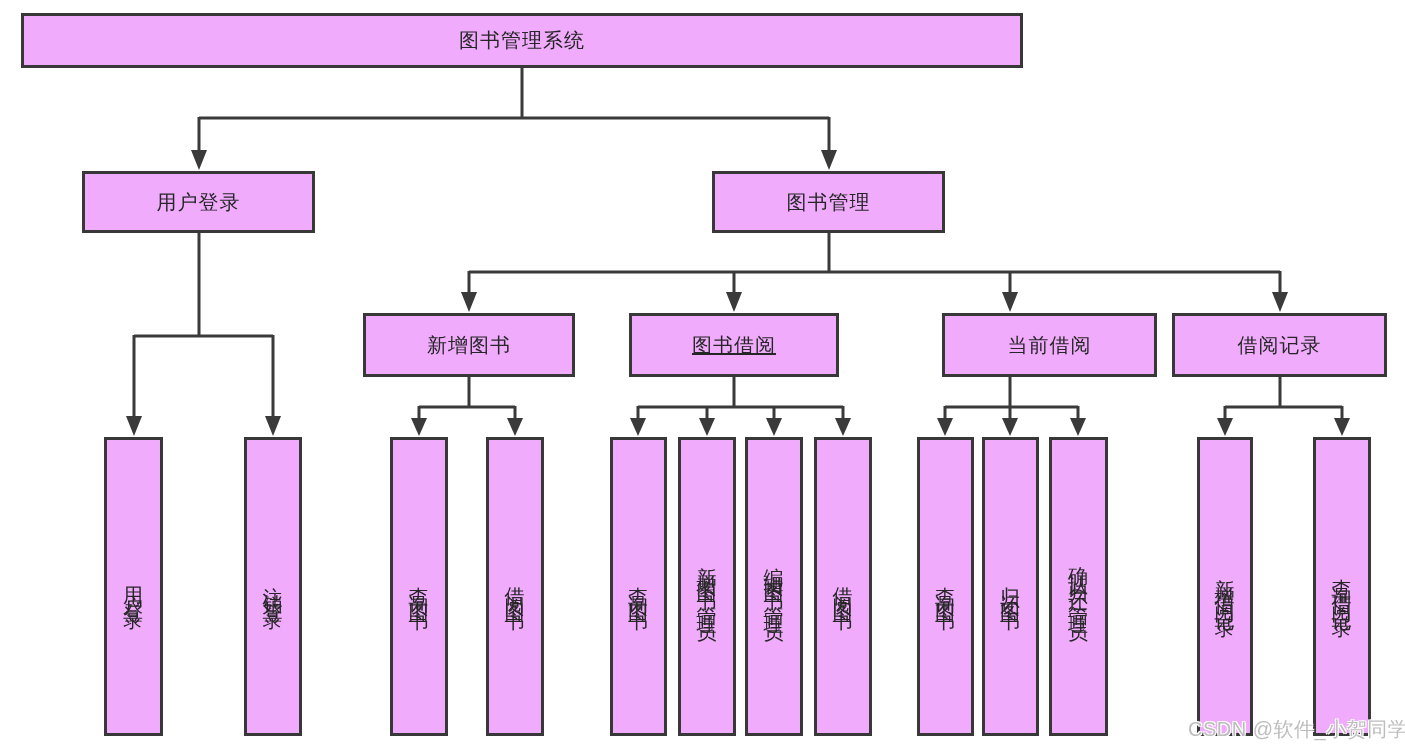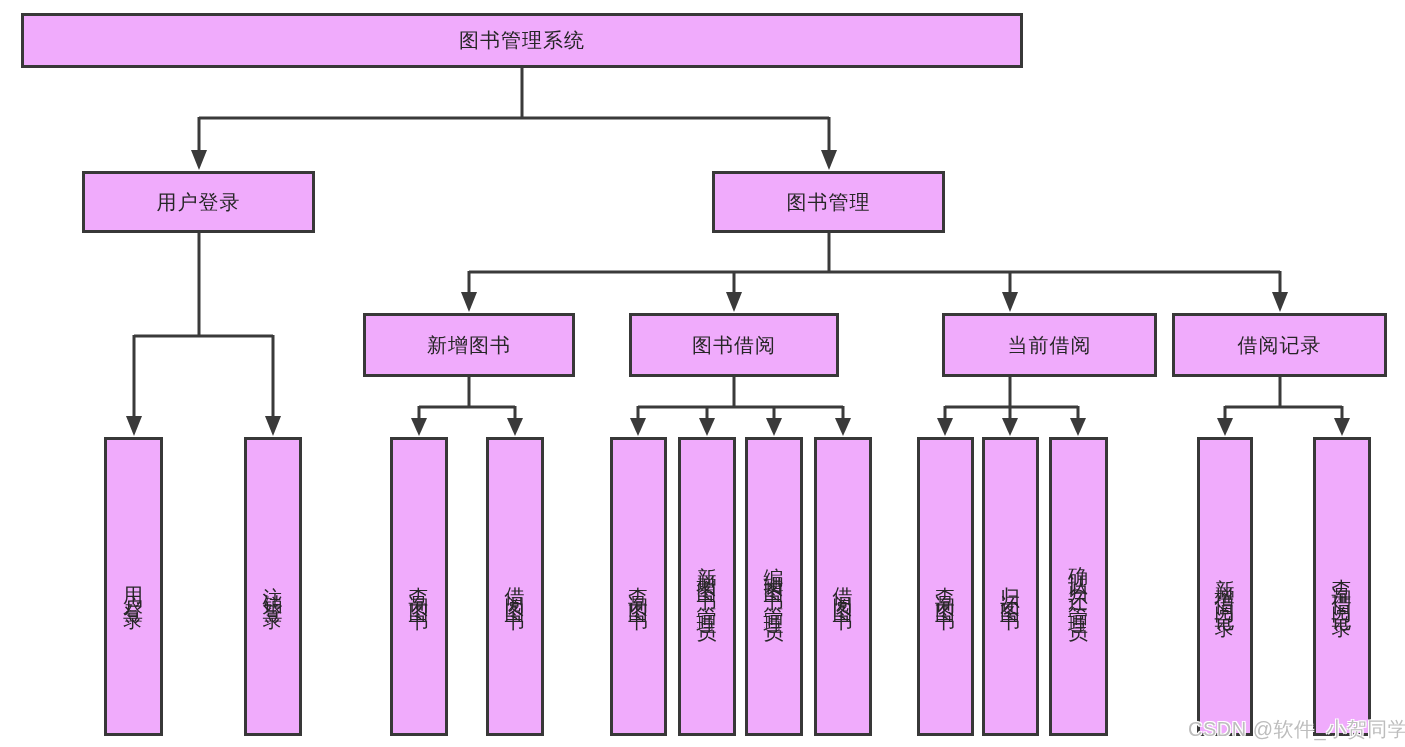--- a/index.html
+++ b/index.html
@@ -119,21 +119,21 @@
   <div class="node" style="left:82px; top:171px; width:233px; height:62px;">
     <span>用户登录</span>
   </div>
   <div class="node" style="left:712px; top:171px; width:233px; height:62px;">
     <span>图书管理</span>
   </div>
 
   <div class="node" style="left:363px; top:313px; width:212px; height:64px;">
     <span>新增图书</span>
   </div>
-  <div class="node" style="left:629px; top:313px; width:210px; height:64px;">
+  <div class="node" style="left:629px; top:313px; width:210px; height:64px;text-decoration:underline;">
     <span>图书借阅</span>
   </div>
   <div class="node" style="left:902px; top:313px; width:215px; height:64px;margin-left:40px;">
     <span>当前借阅</span>
   </div>
   <div class="node" style="left:1172px; top:313px; width:215px; height:64px;">
     <span>借阅记录</span>
   </div>
 
   <div class="leaf" style="left:104px; top:437px; width:59px; height:299px;">

